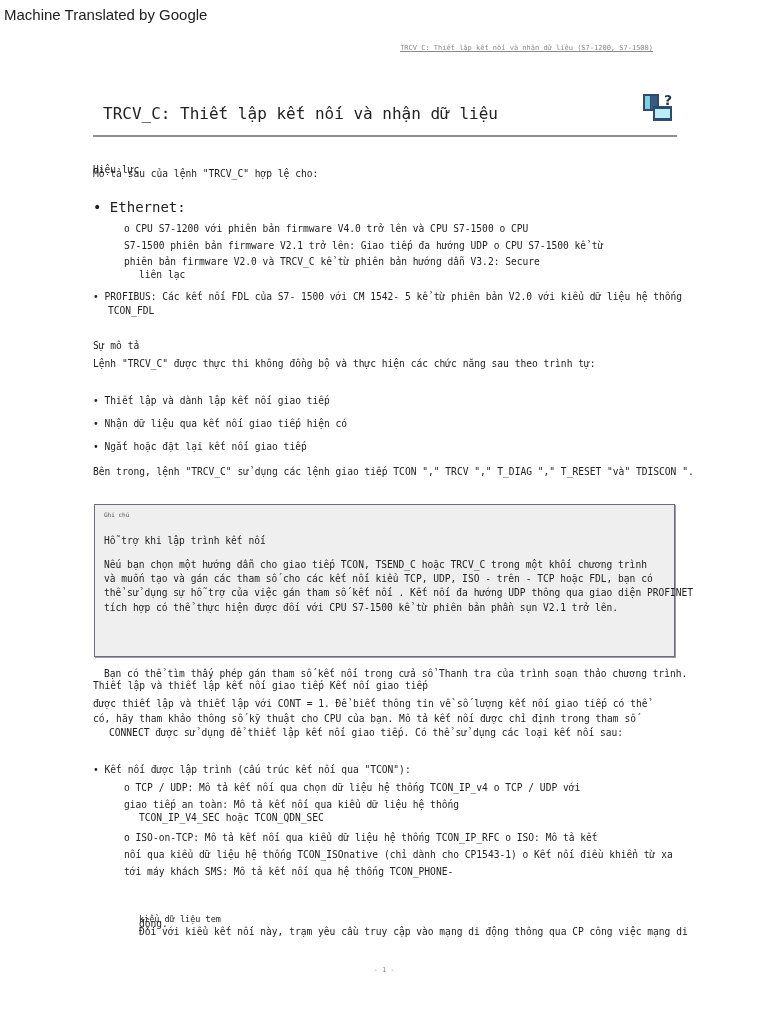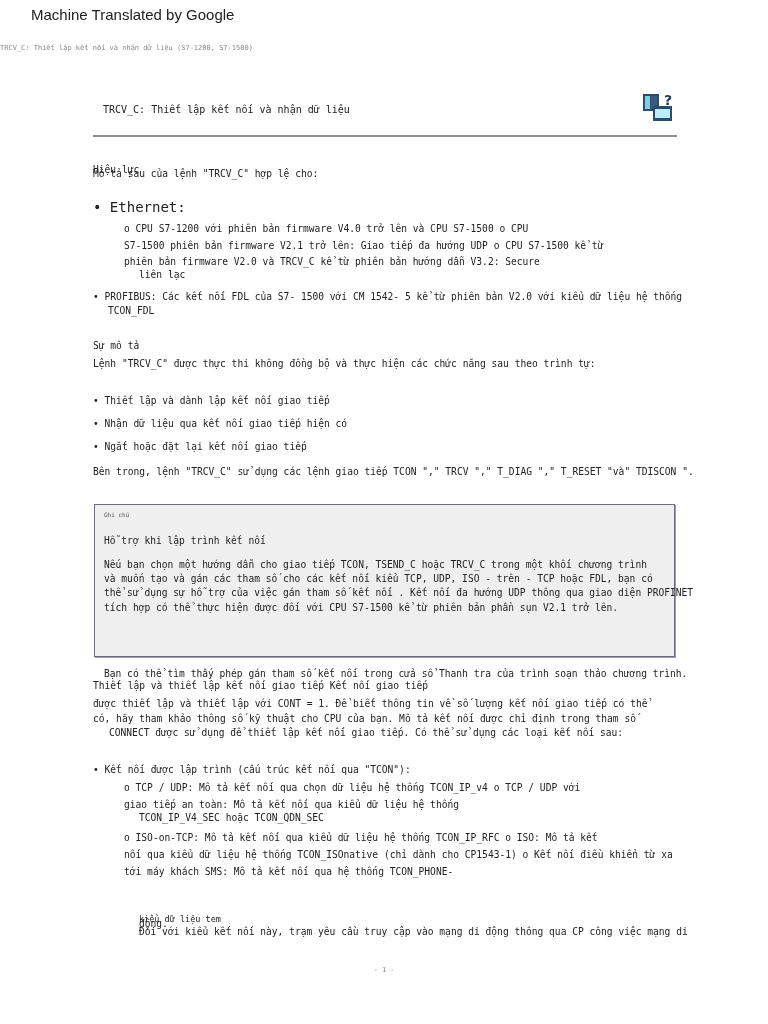--- a/index.html
+++ b/index.html
@@ -1,29 +1,29 @@
 <!DOCTYPE html>
 <html><head>
   <meta charset="utf-8">
   <style>
     html, body { margin: 0; padding: 0; }
     body {
       width: 768px; height: 1024px; background: #ffffff; position: relative; overflow: hidden;
       font-family: "DejaVu Sans Mono", monospace; color: #222;
     }
     .mt-banner {
-      position: absolute; left: 31px; top: 6px;
+      position: absolute; left: 4px; top: 6px;
       font-family: "Liberation Sans", sans-serif; font-size: 15px; color: #202124;
     }
     .running-header {
-      position: absolute; left: 0; width: 653px; top: 44px; text-align: left;
-      font-size: 7px; color: #8a8a8a;
+      position: absolute; left: 0; width: 653px; top: 44px; text-align: right;
+      font-size: 7px; color: #8a8a8a; text-decoration: underline;
     }
     .title {
-      position: absolute; left: 103px; top: 104px; font-size: 10px; color: #222;
+      position: absolute; left: 103px; top: 104px; font-size: 16px; color: #222;
     }
     .help-icon { position: absolute; left: 642px; top: 93px; width: 34px; height: 30px; }
     .rule {
       position: absolute; left: 93px; top: 135px; width: 584px; height: 2px; background: #8e8e8e;
     }
     .t { position: absolute; font-size: 9.6px; line-height: 12px; white-space: nowrap; color: #222; text-align: center; }
     .t.big { font-size: 14px; }
     .t.small { font-size: 8.5px; margin-top: 32px; }
     .note-box {
       position: absolute; left: 94px; top: 504px; width: 579px; height: 151px;

